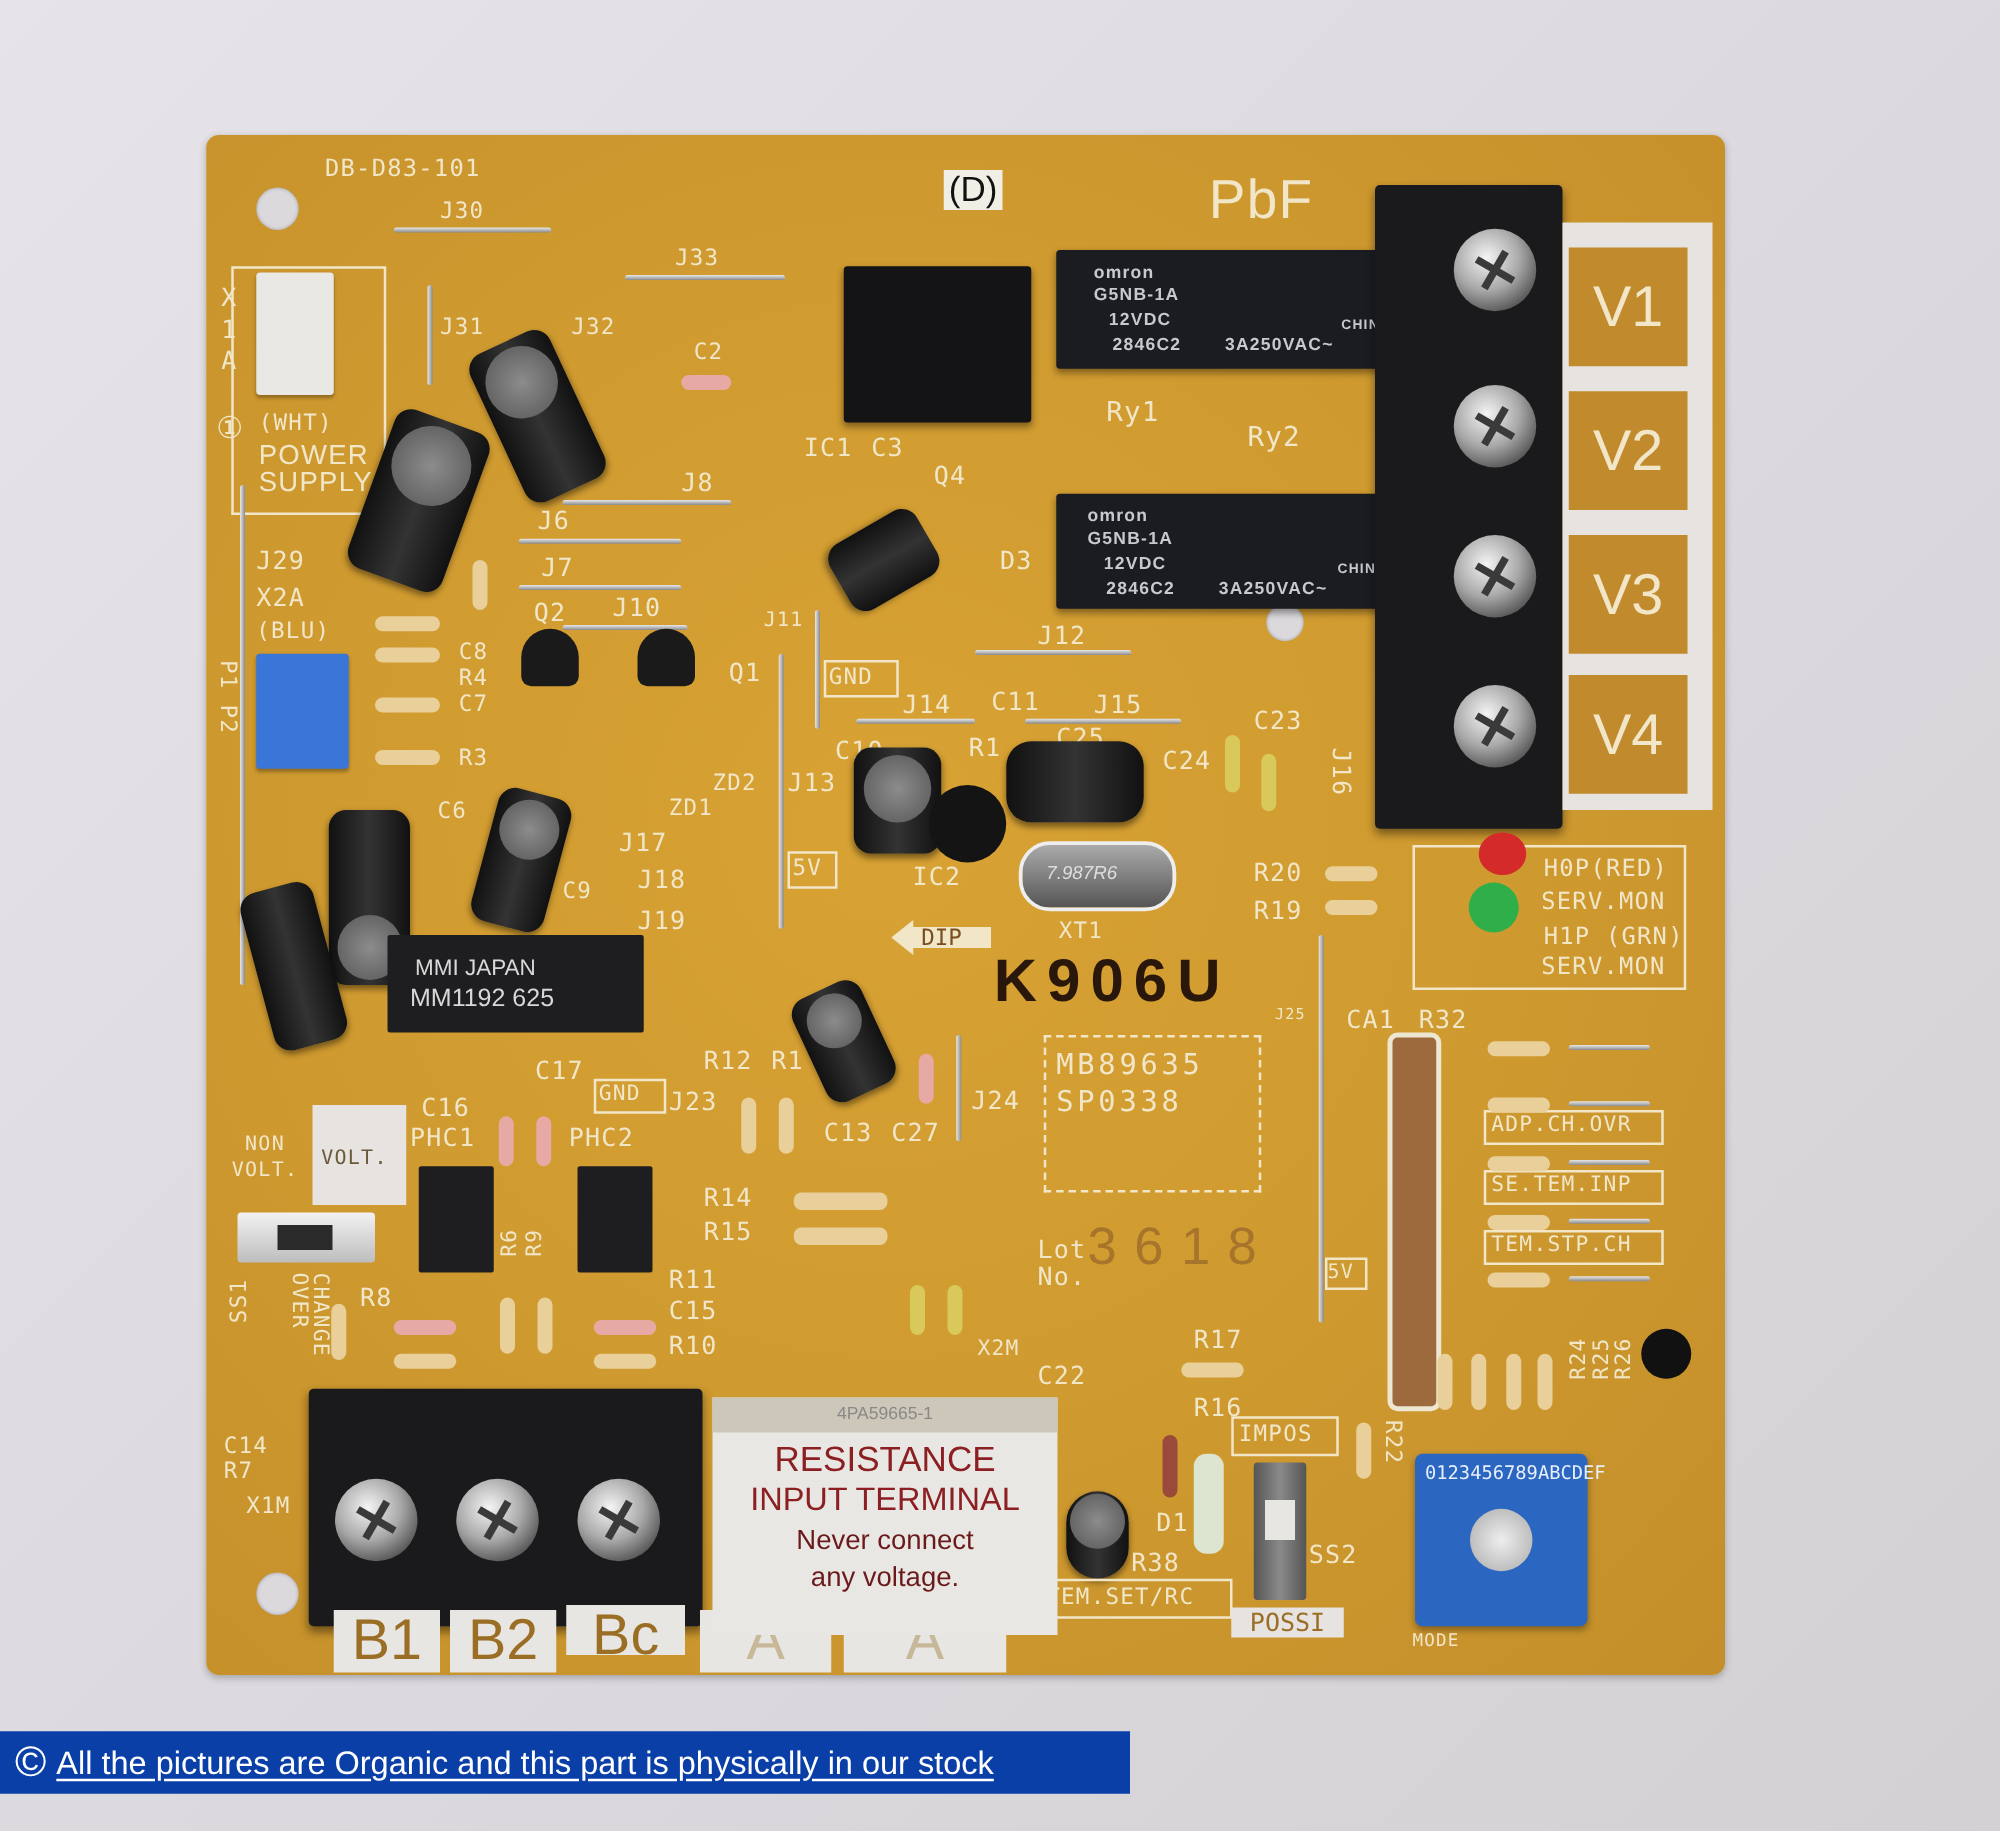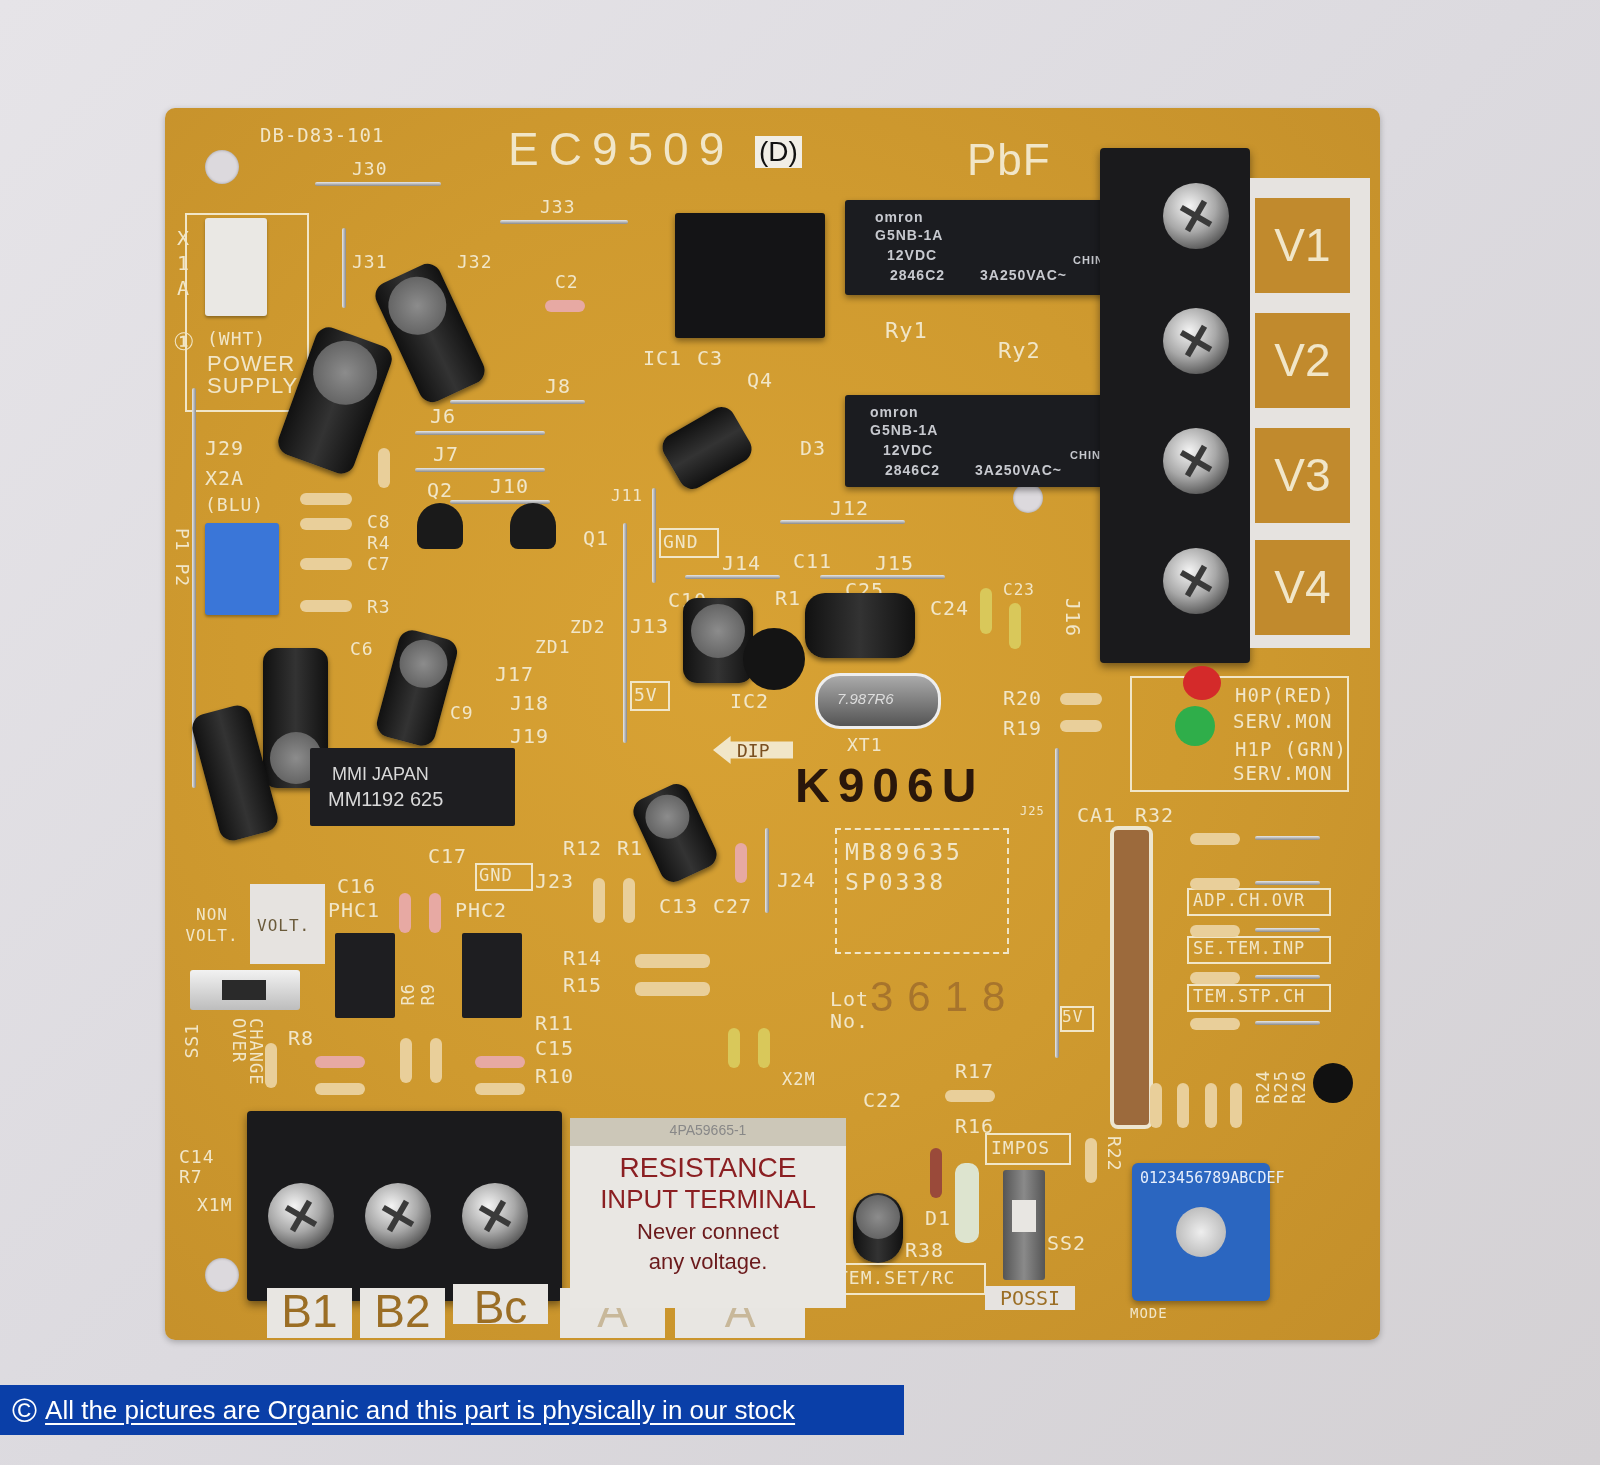--- a/index.html
+++ b/index.html
@@ -55,21 +55,20 @@
 </head>
 <body>
 
 <div class="pcb">
 
   <div class="hole" style="left:40px;top:42px;width:34px;height:34px;"></div>
   <div class="hole" style="left:40px;top:1150px;width:34px;height:34px;"></div>
   <div class="hole" style="left:848px;top:375px;width:30px;height:30px;"></div>
 
   <div class="silk" style="left:95px;top:18px;font-size:19px;">DB-D83-101</div>
-  <div class="silk" style="left:343px;top:18px;font-size:46px;letter-spacing:10px;font-family:'Liberation Sans',sans-serif;">EC9509</div>
   <div style="position:absolute;left:590px;top:28px;background:#f1eee6;color:#111;font-size:28px;padding:0 4px;font-family:'Liberation Sans',sans-serif;">(D)</div>
   <div class="silk" style="left:802px;top:30px;font-size:44px;font-family:'Liberation Sans',sans-serif;">PbF</div>
 
   <div class="silk" style="left:187px;top:52px;font-size:18px;">J30</div>
   <div class="jumper" style="left:150px;top:74px;width:126px;"></div>
   <div class="silk" style="left:375px;top:90px;font-size:18px;">J33</div>
   <div class="jumper" style="left:335px;top:112px;width:128px;"></div>
   <div class="silk" style="left:187px;top:145px;font-size:18px;">J31</div>
   <div class="vjumper" style="left:177px;top:120px;height:80px;"></div>
   <div class="silk" style="left:292px;top:145px;font-size:18px;">J32</div>
@@ -166,21 +165,21 @@
       <div class="top" style="width:54px;height:54px;margin-left:-27px;top:6px;"></div>
     </div>
   <div style="position:absolute;left:578px;top:520px;width:62px;height:62px;border-radius:50%;background:#141414;"></div>
   <div class="cap" style="left:640px;top:485px;width:110px;height:65px;border-radius:20px;"></div>
   <div class="box" style="left:465px;top:573px;width:36px;height:26px;"></div>
   <div class="silk" style="left:469px;top:578px;font-size:18px;">5V</div>
   <div class="silk" style="left:565px;top:583px;font-size:20px;">IC2</div>
   <div style="position:absolute;left:650px;top:565px;width:120px;height:50px;border-radius:25px;background:linear-gradient(#aaa,#555);border:3px solid #eee;"></div>
   <div style="position:absolute;left:672px;top:582px;font-size:15px;color:#ddd;font-family:'Liberation Sans',sans-serif;font-style:italic;">7.987R6</div>
   <div class="silk" style="left:682px;top:628px;font-size:18px;">XT1</div>
-  <div class="silk" style="left:838px;top:458px;font-size:16px;margin-top:16px;">C23</div>
+  <div class="silk" style="left:838px;top:458px;font-size:20px;">C23</div>
   <div class="silk" style="left:765px;top:490px;font-size:20px;">C24</div>
   <div class="res v" style="left:815px;top:480px;height:46px;background:#d9c85a;"></div>
   <div class="res v" style="left:844px;top:495px;height:46px;background:#d9c85a;"></div>
   <div class="silk" style="left:898px;top:490px;font-size:20px;writing-mode:vertical-rl;">J16</div>
   <div class="silk" style="left:838px;top:580px;font-size:20px;">R20</div>
   <div class="silk" style="left:838px;top:610px;font-size:20px;">R19</div>
   <div class="res" style="left:895px;top:585px;width:42px;"></div>
   <div class="res" style="left:895px;top:612px;width:42px;"></div>
 
   <div style="position:absolute;left:548px;top:628px;width:80px;height:28px;background:#f1e6c8;clip-path:polygon(0 50%,22% 0,22% 20%,100% 20%,100% 80%,22% 80%,22% 100%);"></div>
@@ -327,21 +326,21 @@
   <div class="term-block" style="left:82px;top:1003px;width:315px;height:190px;"></div>
   <div class="screw" style="left:103px;top:1075px;"></div>
   <div class="screw" style="left:200px;top:1075px;"></div>
   <div class="screw" style="left:297px;top:1075px;"></div>
   <div class="label-white" style="left:102px;top:1180px;width:85px;height:50px;">B1</div>
   <div class="label-white" style="left:195px;top:1180px;width:85px;height:50px;">B2</div>
   <div class="label-white" style="left:288px;top:1176px;width:95px;height:40px;">Bc</div>
   <div class="label-white" style="left:395px;top:1180px;width:105px;height:50px;color:#c8b89a;">A</div>
   <div class="label-white" style="left:510px;top:1180px;width:130px;height:50px;color:#c8b89a;">A</div>
 
-  <div class="silk" style="left:665px;top:982px;font-size:20px;margin-left:33px;">C22</div>
+  <div class="silk" style="left:665px;top:982px;font-size:20px;">C22</div>
   <div class="silk" style="left:790px;top:953px;font-size:20px;">R17</div>
   <div class="res" style="left:780px;top:982px;width:50px;"></div>
   <div class="silk" style="left:790px;top:1008px;font-size:20px;">R16</div>
   <div class="res v" style="left:765px;top:1040px;height:50px;background:#9a4a3a;"></div>
   <div class="silk" style="left:760px;top:1100px;font-size:20px;">D1</div>
   <div class="res v" style="left:790px;top:1055px;width:24px;height:80px;border-radius:10px;background:#dde4cf;"></div>
   <div class="cap" style="left:688px;top:1085px;width:50px;height:70px;border-radius:25px;">
       <div class="top" style="width:44px;height:44px;margin-left:-22px;top:2px;"></div>
     </div>
   <div class="silk" style="left:740px;top:1132px;font-size:20px;">R38</div>

